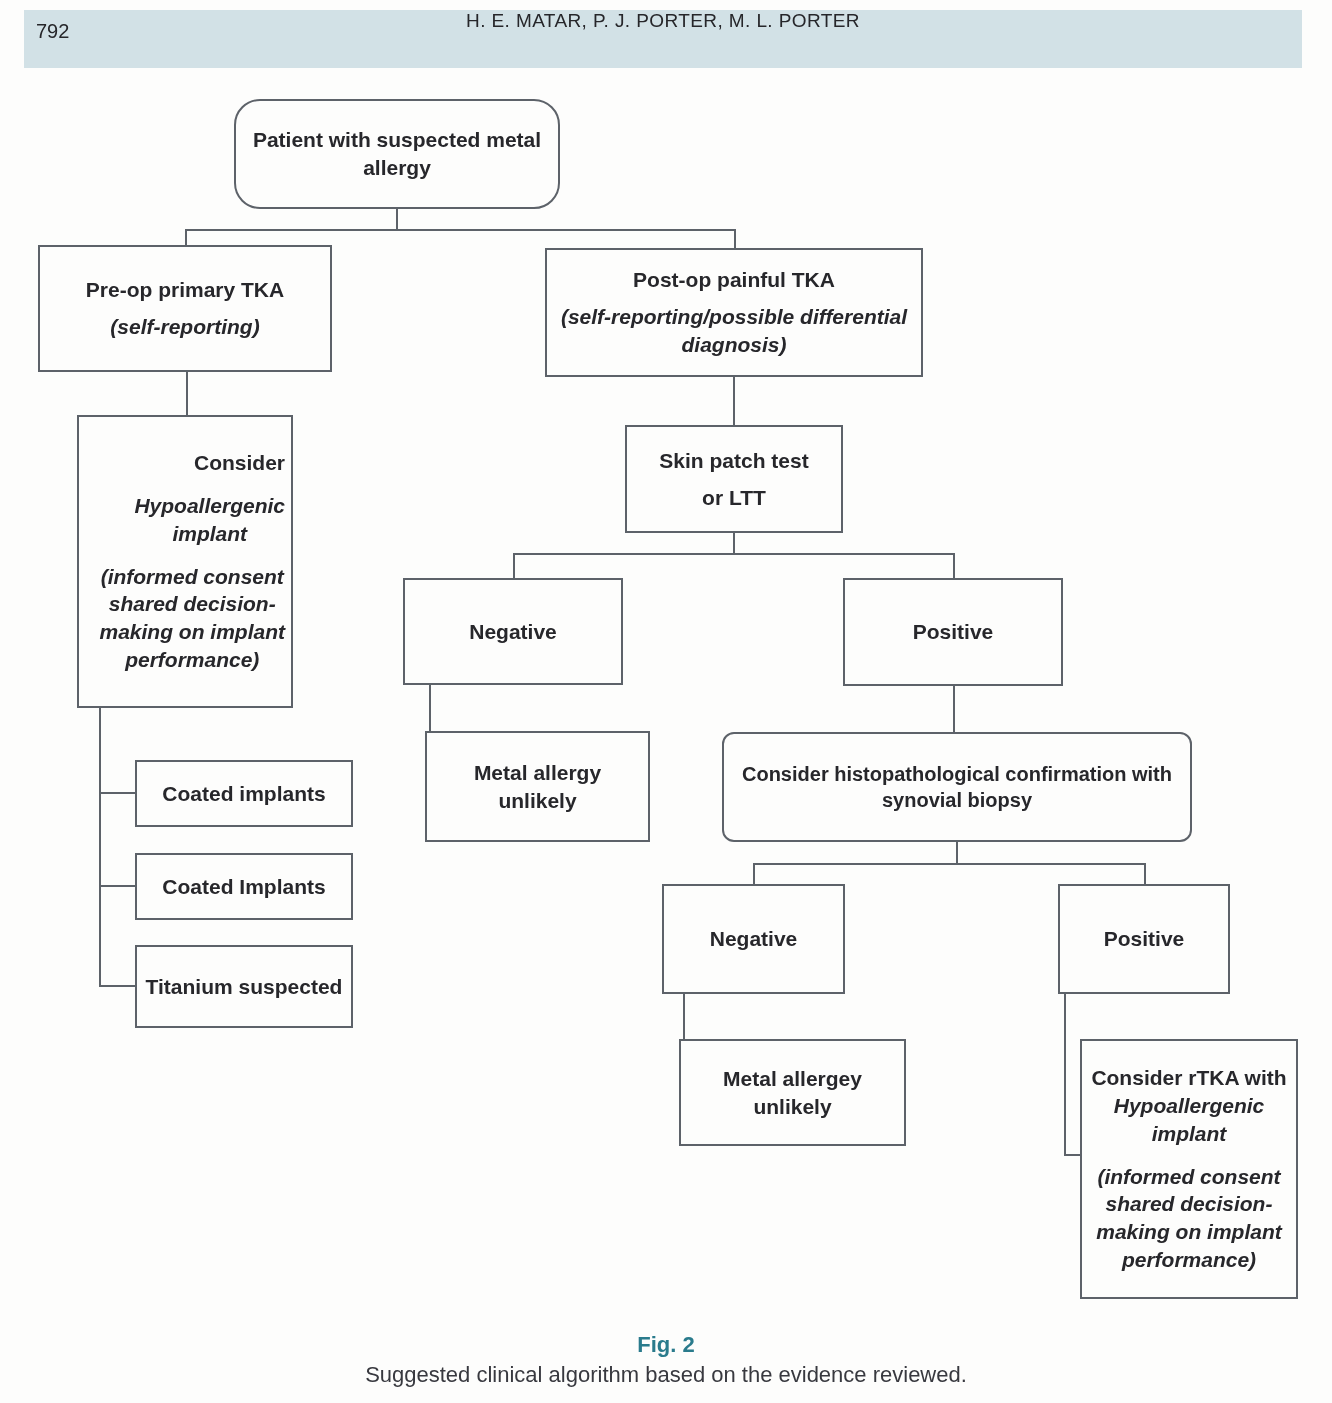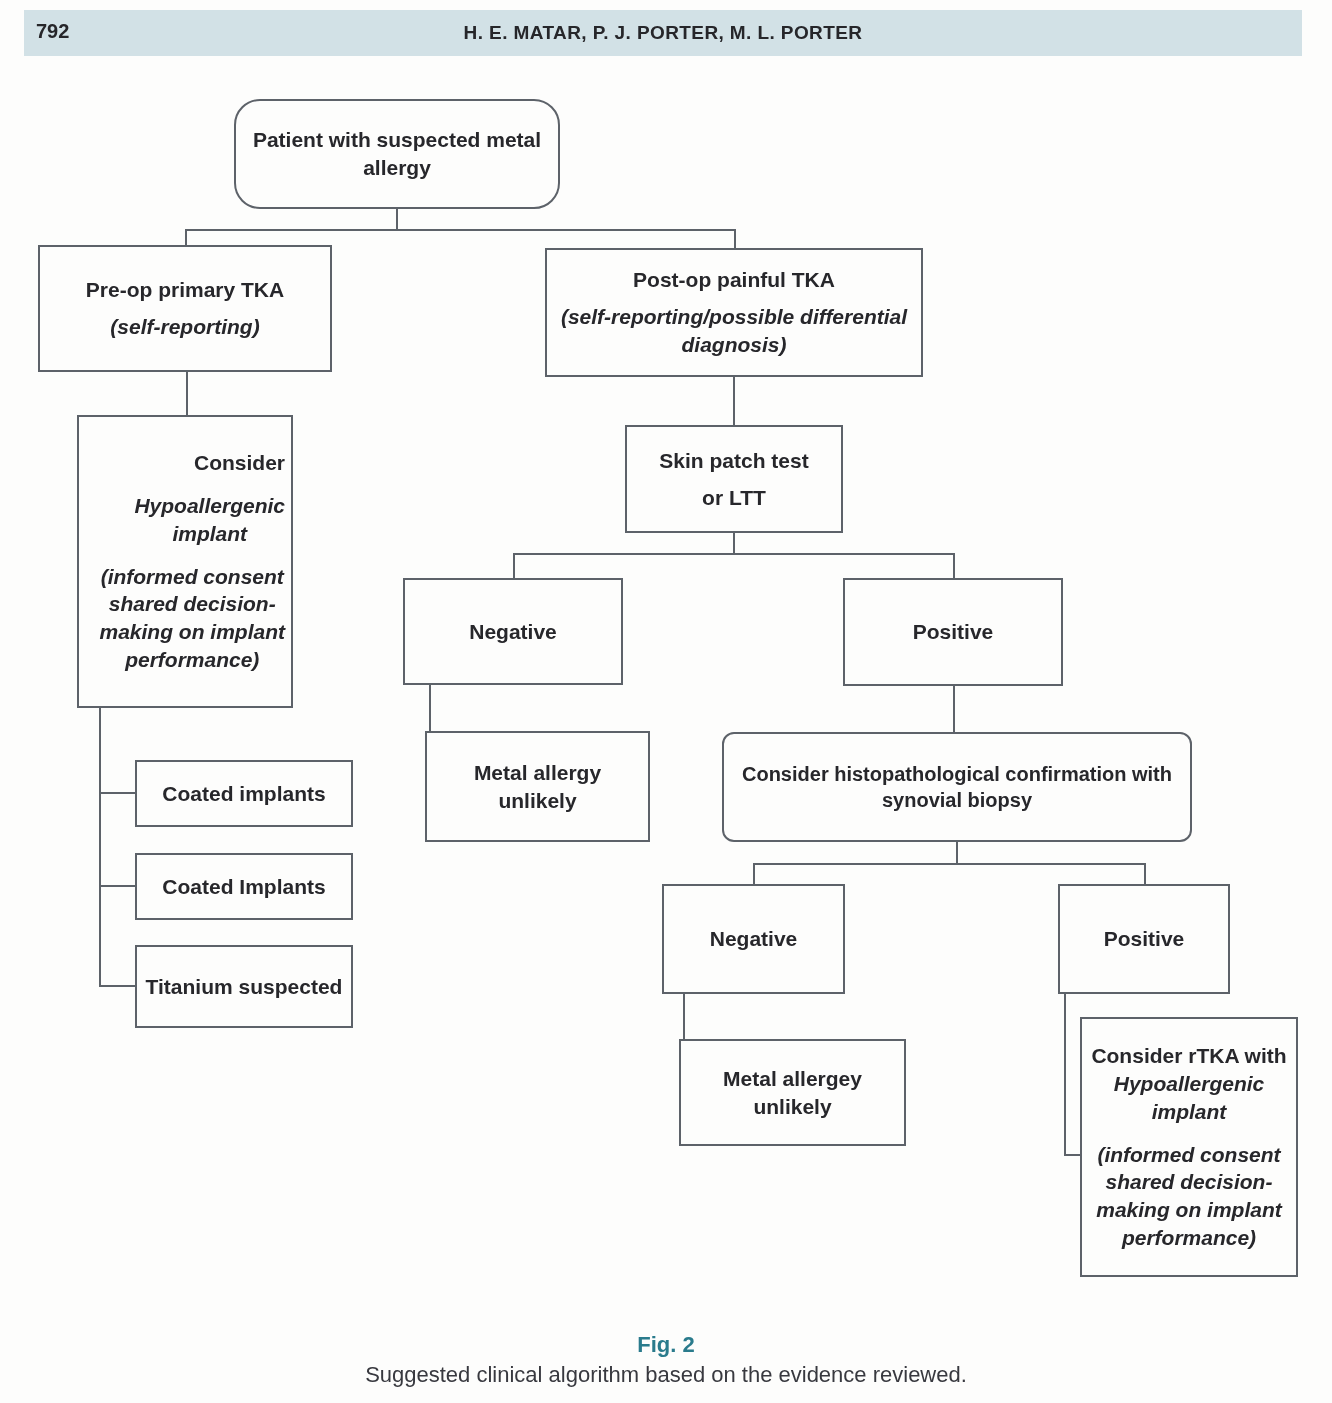--- a/index.html
+++ b/index.html
@@ -4,23 +4,23 @@
 <style>
   html,body { margin:0; padding:0; background:#ffffff; }
   .page {
     position:relative; width:1332px; height:1403px;
     background:#fdfdfc; overflow:hidden;
     font-family:"Liberation Sans", sans-serif;
     color:#26262a;
   }
   
   .hbar {
-    position:absolute; left:24px; top:10px; width:1278px; height:46px;
+    position:absolute; left:24px; top:10px; width:1278px; height:58px;
     background:var(--bar,#d2e1e6);
-    display:flex; align-items:center; justify-content:center;font-weight:bold;
+    display:flex; align-items:flex-start; justify-content:center;
   }
   .pnum {
     position:absolute; left:12px; top:0; height:42px;
     display:flex; align-items:center;
     font-size:20px; color:#26262a;
   }
   .authors {
     font-size:19px; letter-spacing:0.4px; color:#26262a;
   }
   
@@ -152,21 +152,21 @@
 
     <div class="node" style="left:1058px;top:832px;width:172px;height:110px;">
       <div class="t">Positive</div>
     </div>
 
     <div class="node" style="left:679px;top:987px;width:227px;height:107px;">
       <div class="t">Metal allergey
 unlikely</div>
     </div>
 
-    <div class="node" style="left:1080px;top:965px;width:218px;height:260px;">
+    <div class="node" style="left:1080px;top:987px;width:218px;height:260px;">
       <div class="t">Consider rTKA with</div>
       <div class="t it">Hypoallergenic
 implant</div>
       <div class="t it mt2">(informed consent
 shared decision-
 making on implant
 performance)</div>
     </div>
 
   </div>

